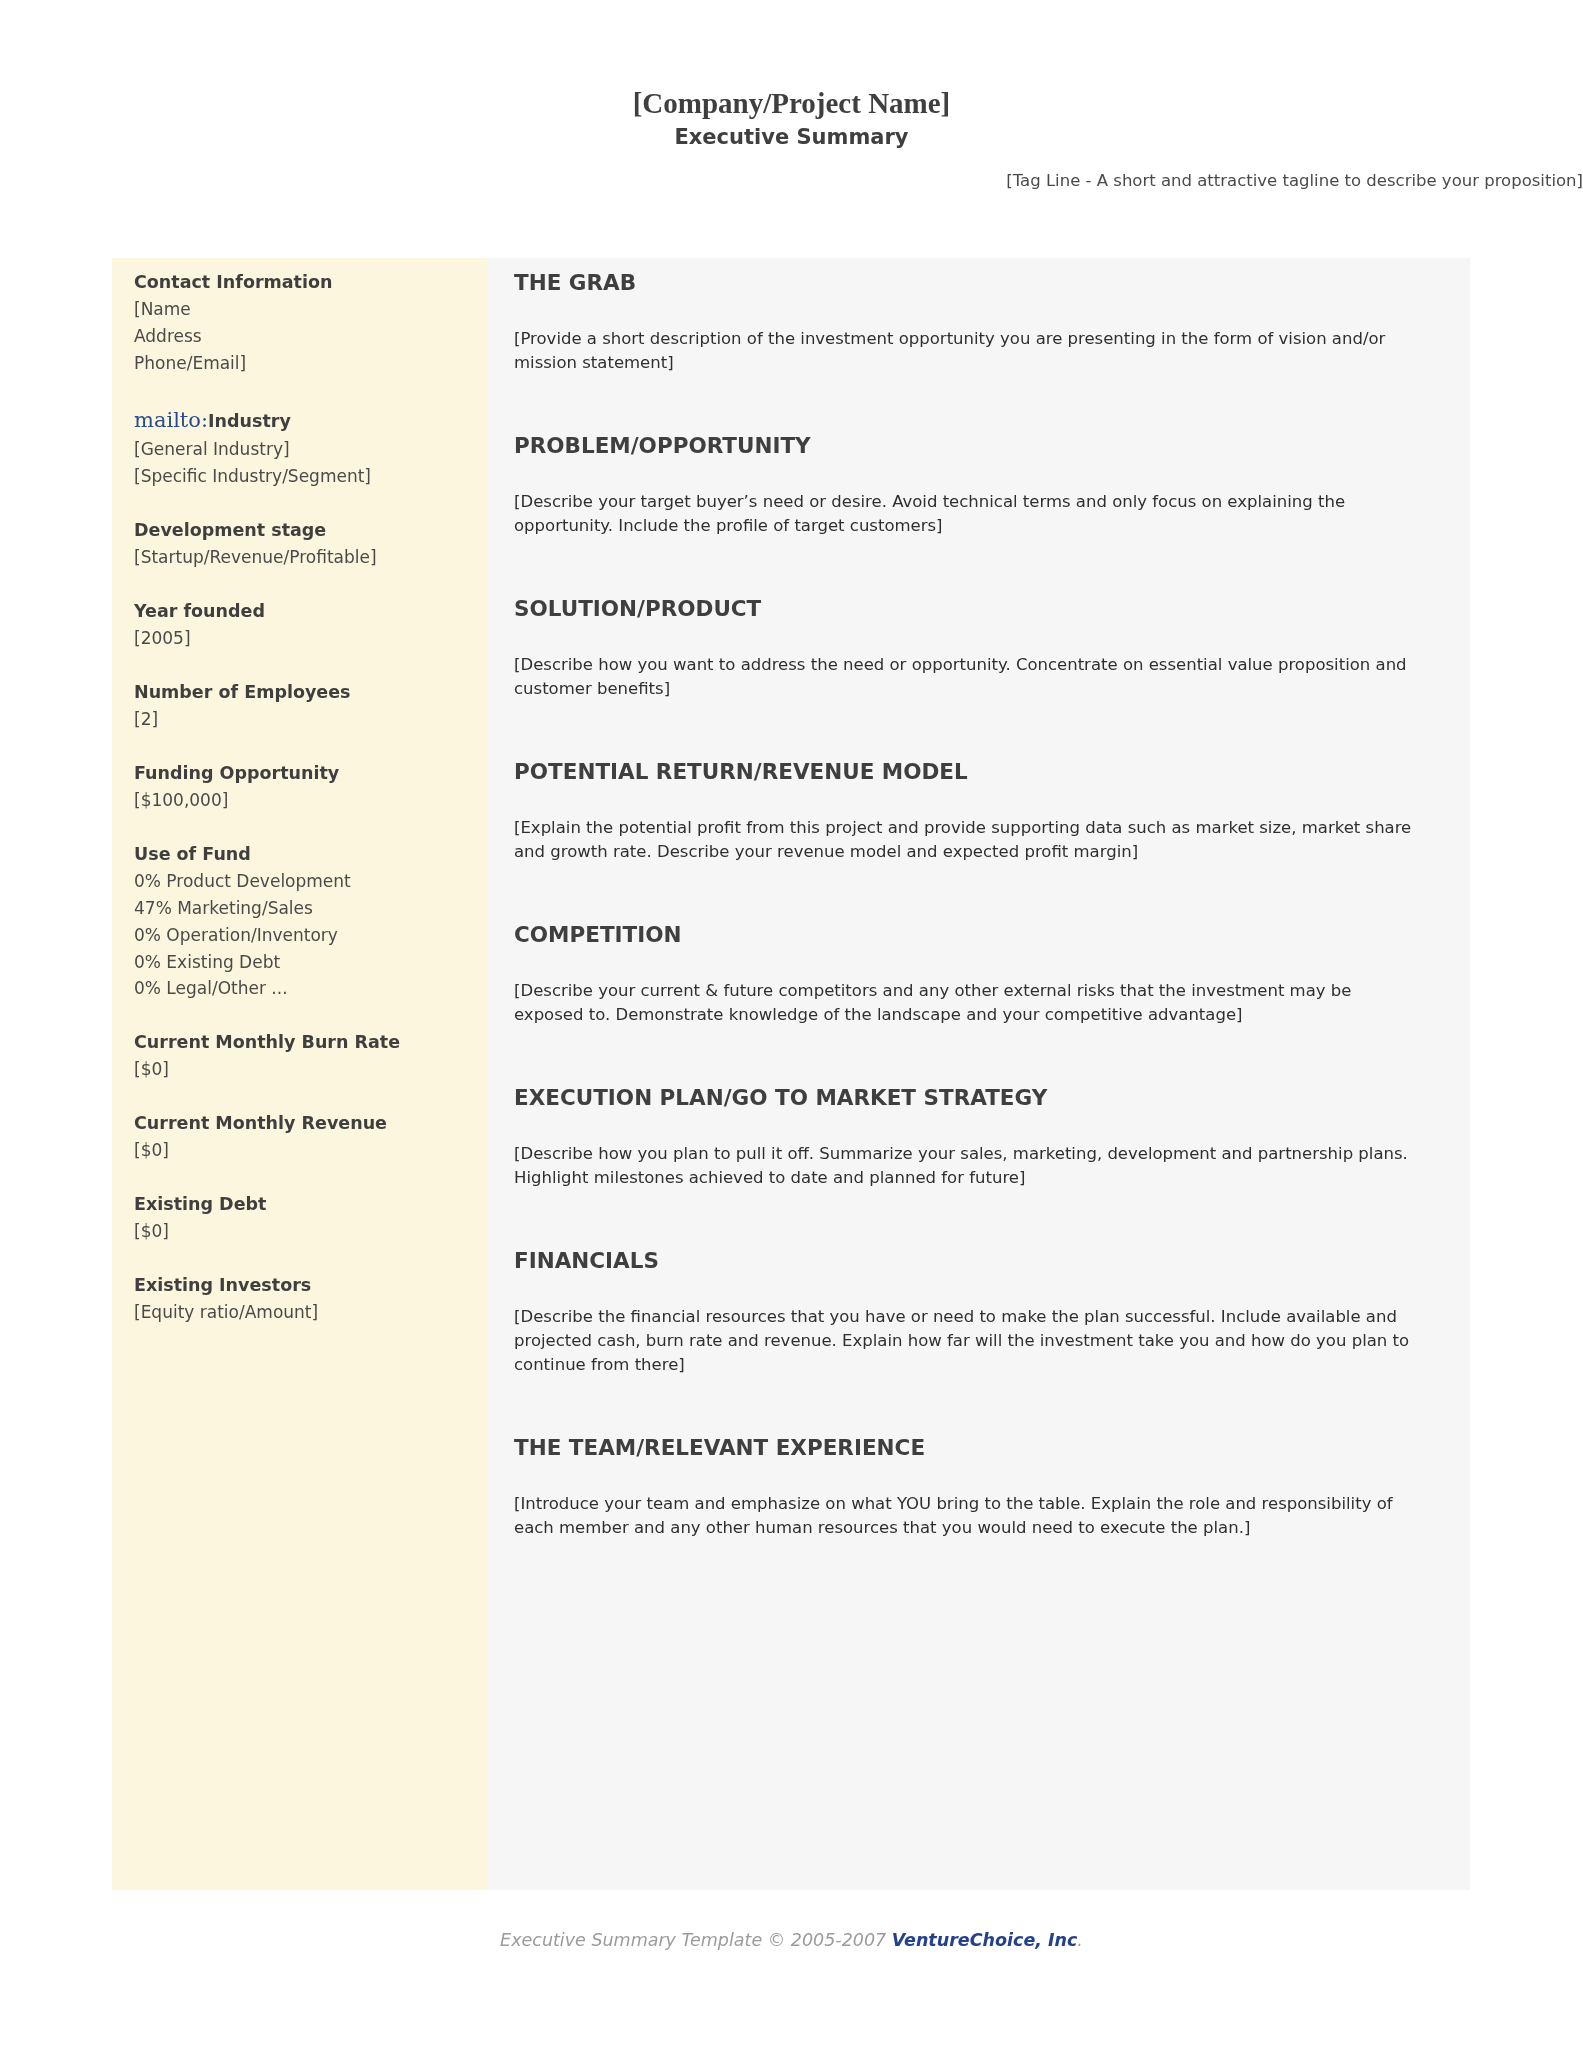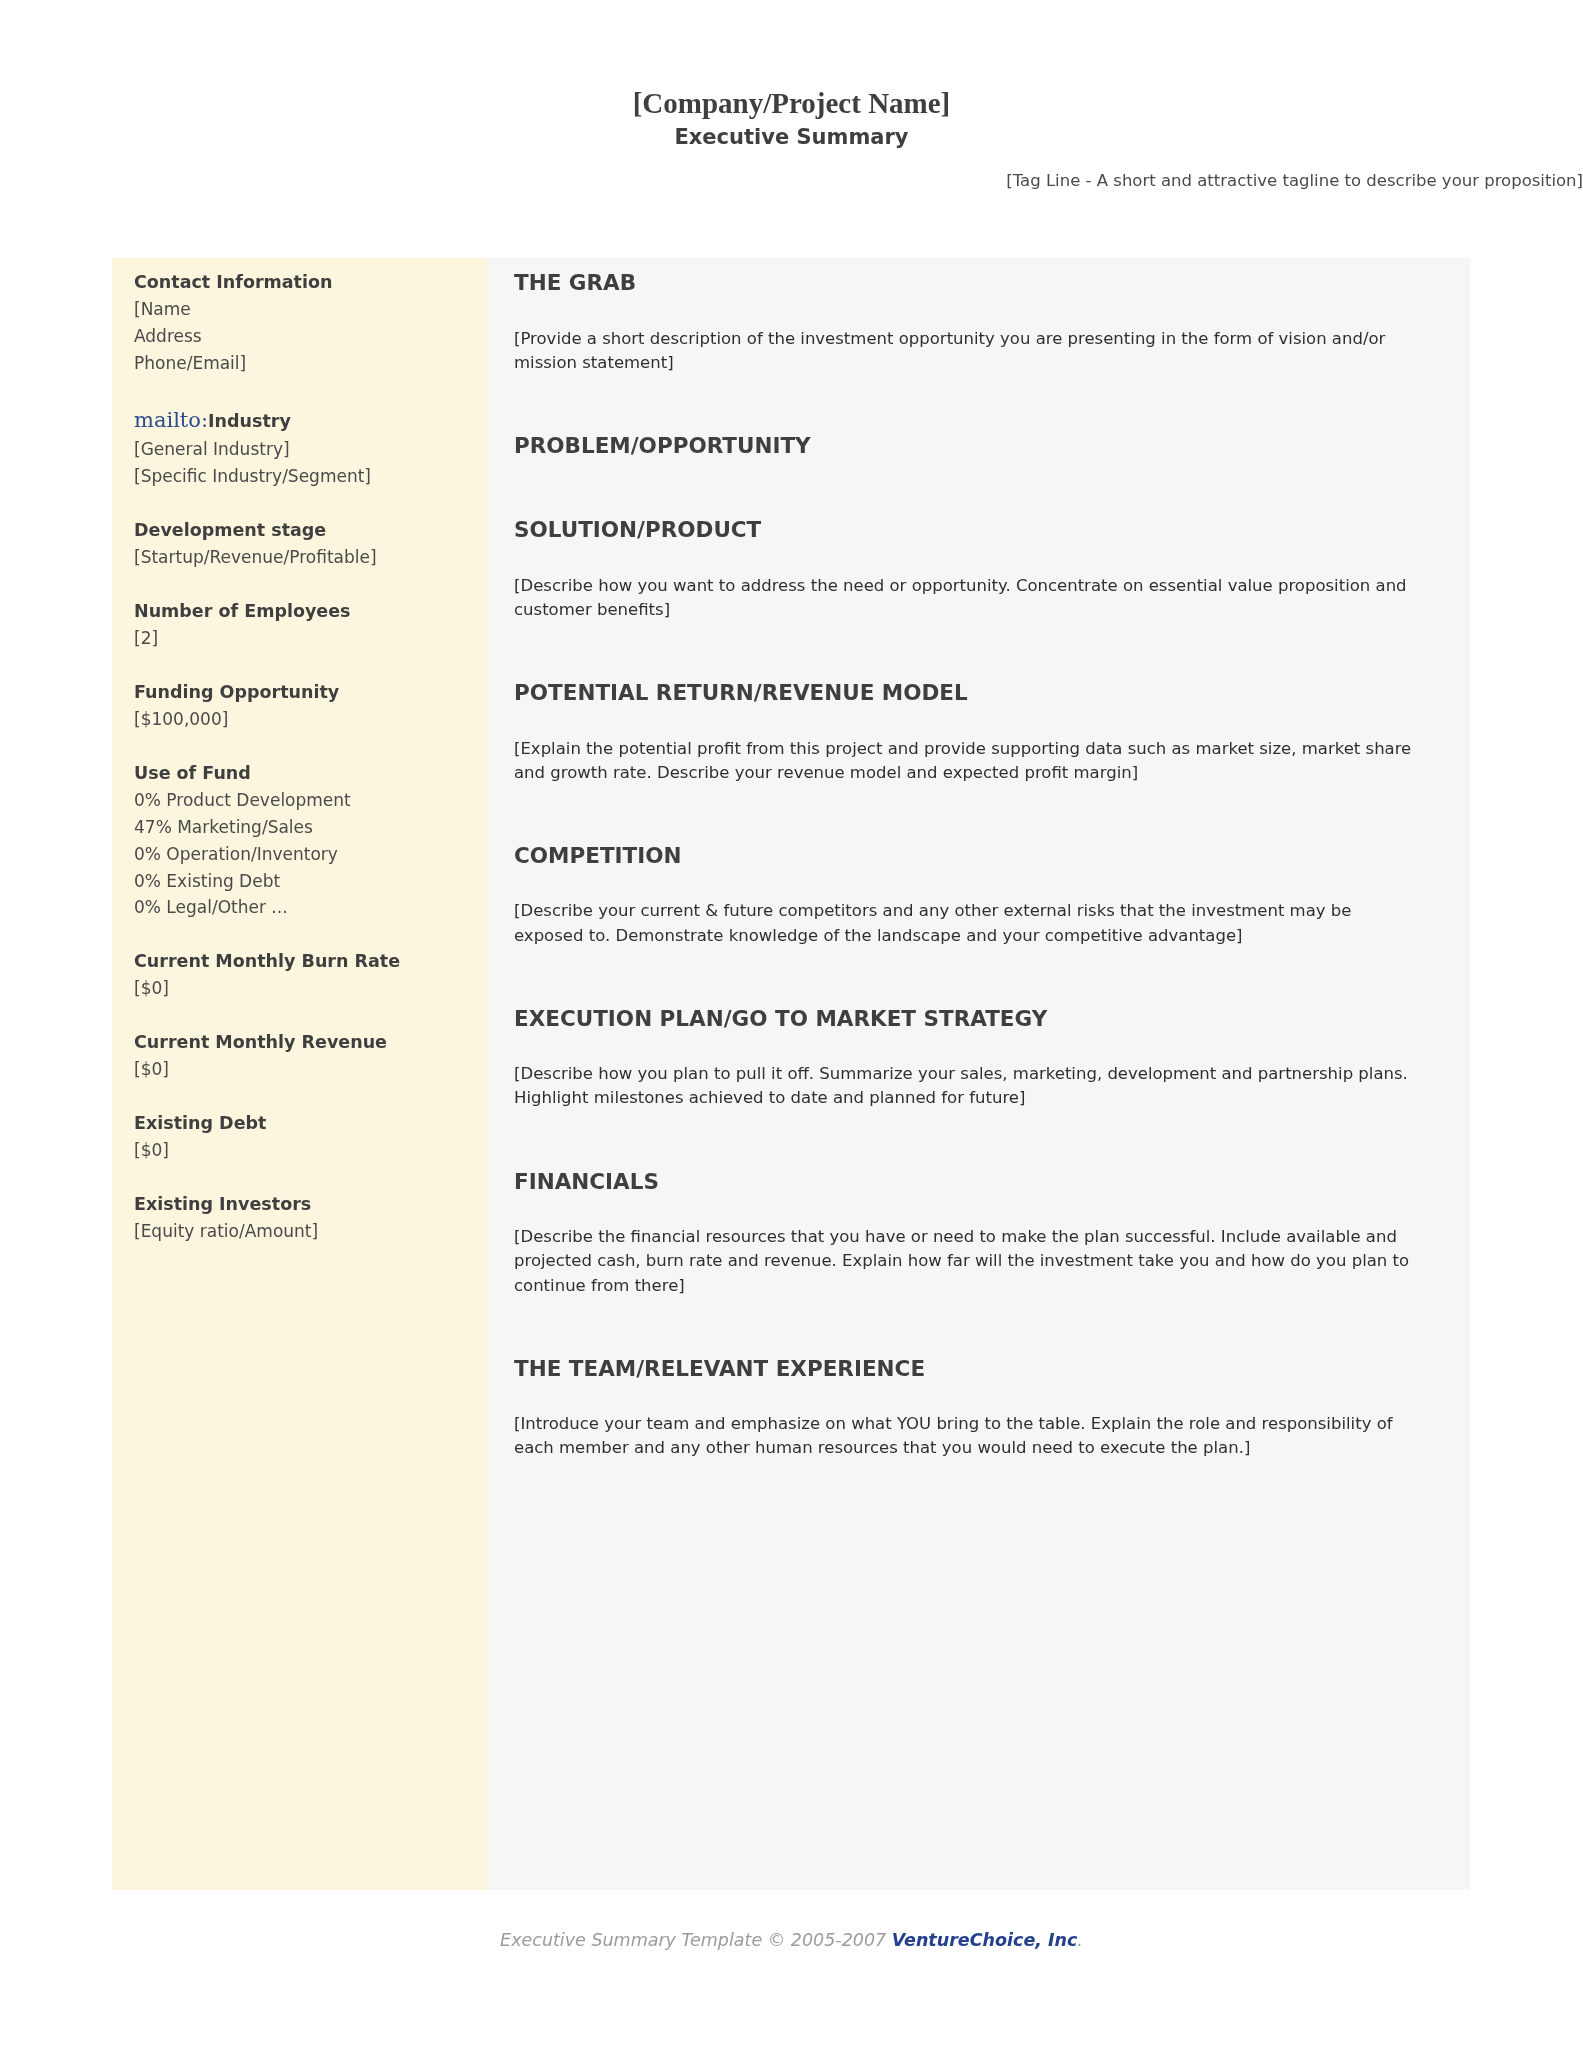--- a/index.html
+++ b/index.html
@@ -77,20 +77,24 @@
       <div class="sb-section">
         <div class="sb-heading"><span class="mailto">mailto:</span><span>Industry</span></div>
         <div class="sb-line">[General Industry]</div>
         <div class="sb-line">[Specific Industry/Segment]</div>
       </div>
       <div class="sb-section">
         <div class="sb-heading"><span>Development stage</span></div>
         <div class="sb-line">[Startup/Revenue/Profitable]</div>
       </div>
       <div class="sb-section">
+        <div class="sb-heading"><span>Year founded</span></div>
+        <div class="sb-line">[2005]</div>
+      </div>
+      <div class="sb-section">
         <div class="sb-heading"><span>Number of Employees</span></div>
         <div class="sb-line">[2]</div>
       </div>
       <div class="sb-section">
         <div class="sb-heading"><span>Funding Opportunity</span></div>
         <div class="sb-line">[$100,000]</div>
       </div>
       <div class="sb-section">
         <div class="sb-heading"><span>Use of Fund</span></div>
         <div class="sb-line">0% Product Development</div>
@@ -113,20 +117,21 @@
       </div>
       <div class="sb-section">
         <div class="sb-heading"><span>Existing Investors</span></div>
         <div class="sb-line">[Equity ratio/Amount]</div>
       </div>
     </div>
   <div class="main">
       <div class="mn-heading">THE GRAB</div>
       <div class="mn-body">[Provide a short description of the investment opportunity you are presenting in the form of vision and/or mission statement]</div>
       <div class="mn-heading">PROBLEM/OPPORTUNITY</div>
+      <div class="mn-body">[Describe your target buyer’s need or desire. Avoid technical terms and only focus on explaining the opportunity. Include the profile of target customers]</div>
       <div class="mn-heading">SOLUTION/PRODUCT</div>
       <div class="mn-body">[Describe how you want to address the need or opportunity. Concentrate on essential value proposition and customer benefits]</div>
       <div class="mn-heading">POTENTIAL RETURN/REVENUE MODEL</div>
       <div class="mn-body">[Explain the potential profit from this project and provide supporting data such as market size, market share and growth rate. Describe your revenue model and expected profit margin]</div>
       <div class="mn-heading">COMPETITION</div>
       <div class="mn-body">[Describe your current &amp; future competitors and any other external risks that the investment may be exposed to. Demonstrate knowledge of the landscape and your competitive advantage]</div>
       <div class="mn-heading">EXECUTION PLAN/GO TO MARKET STRATEGY</div>
       <div class="mn-body">[Describe how you plan to pull it off. Summarize your sales, marketing, development and partnership plans. Highlight milestones achieved to date and planned for future]</div>
       <div class="mn-heading">FINANCIALS</div>
       <div class="mn-body">[Describe the financial resources that you have or need to make the plan successful. Include available and projected cash, burn rate and revenue. Explain how far will the investment take you and how do you plan to continue from there]</div>

